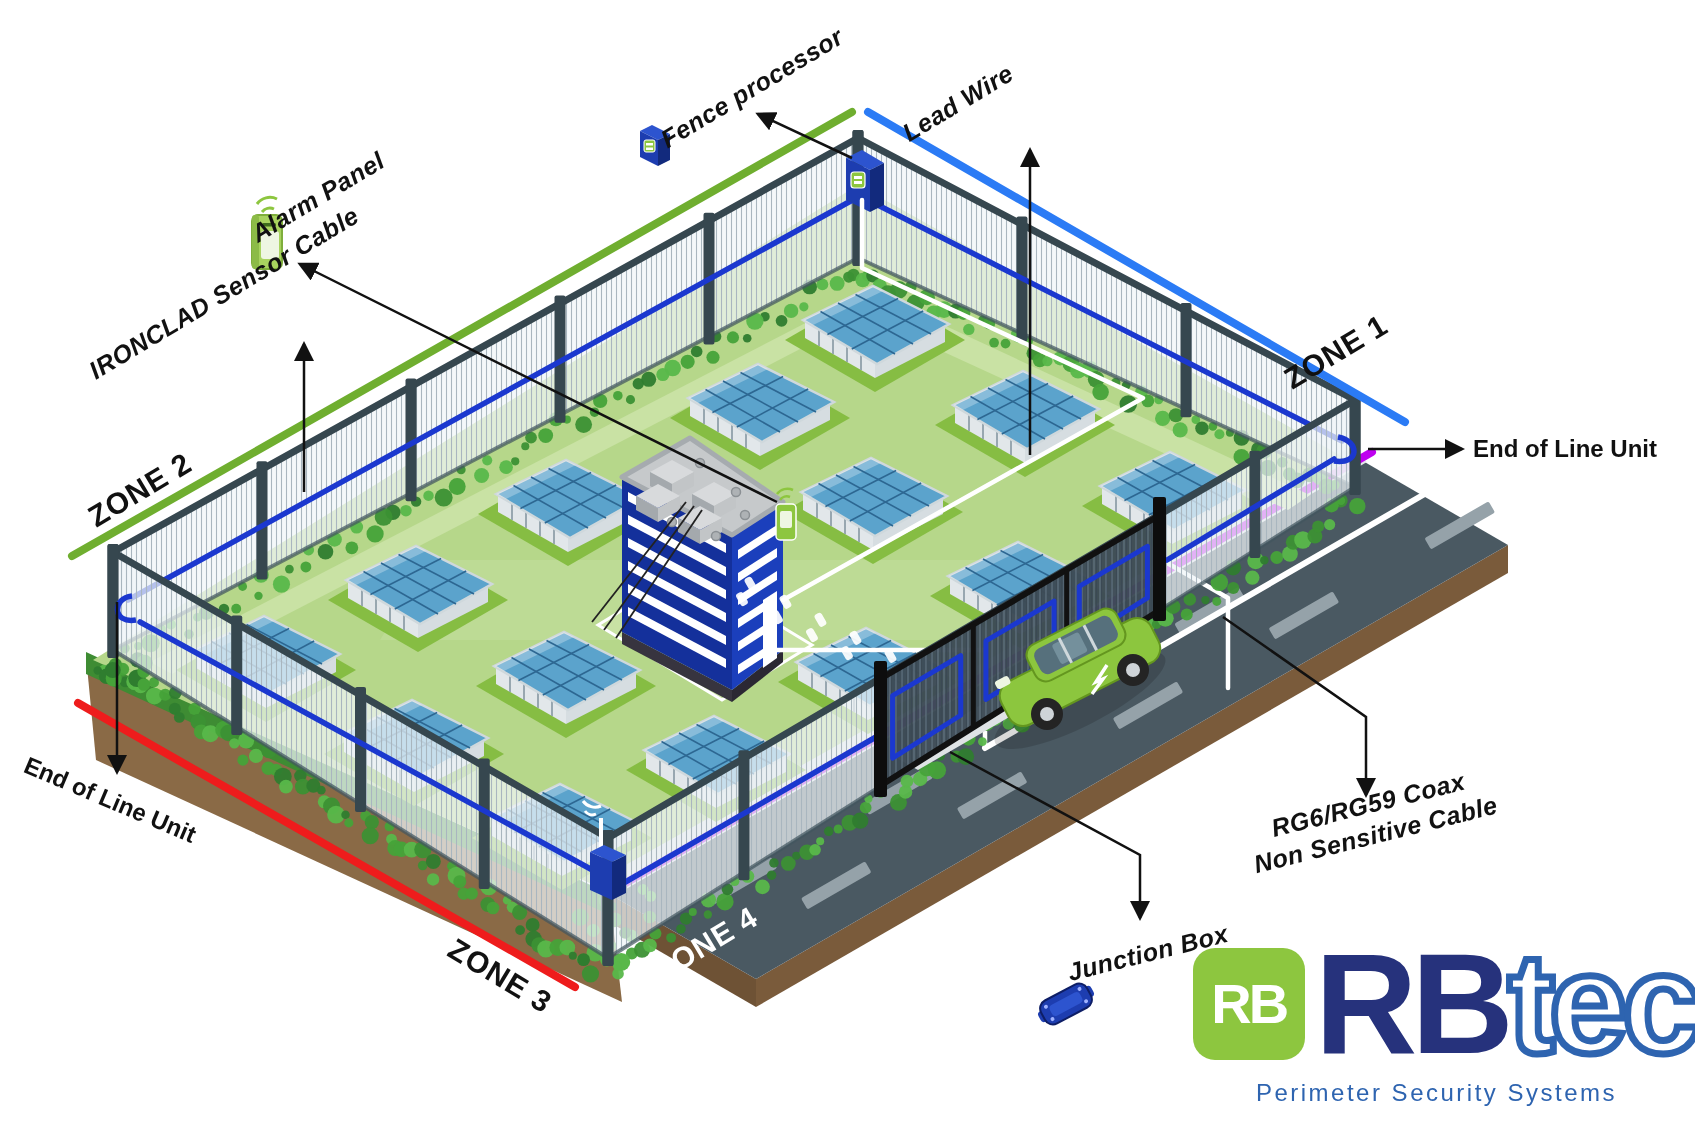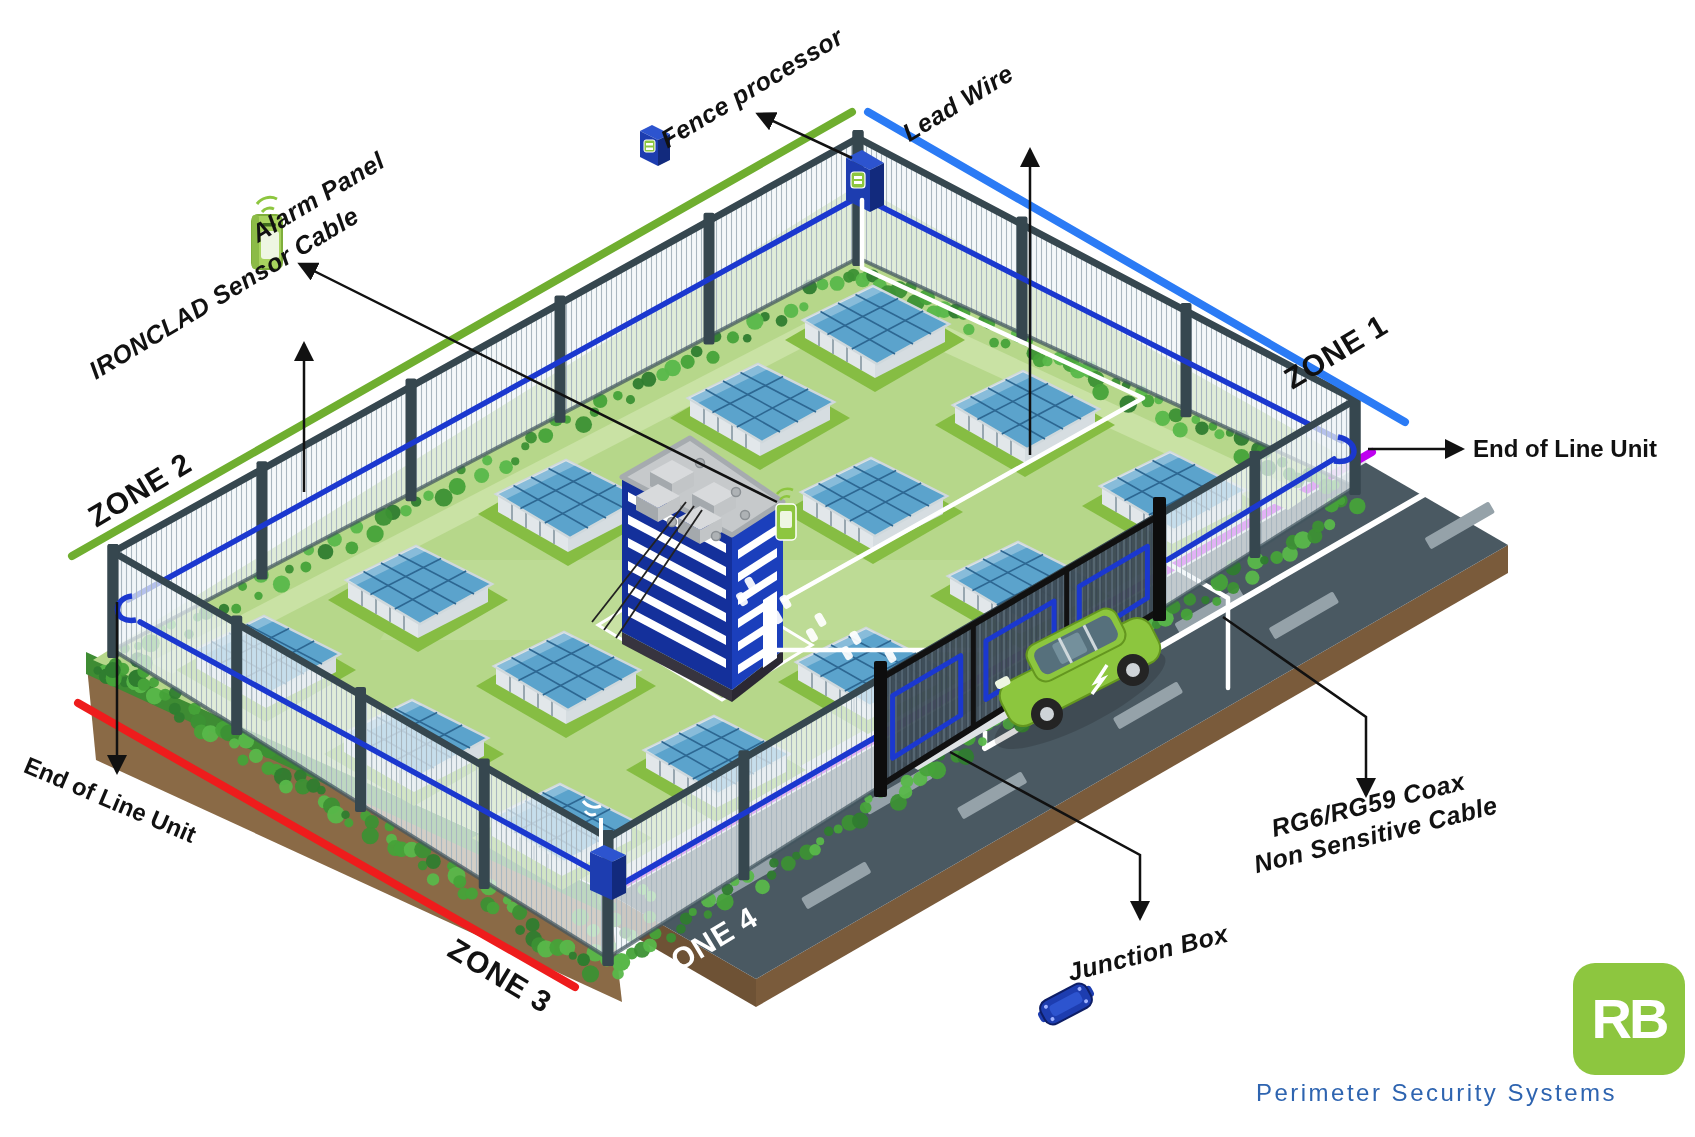--- a/index.html
+++ b/index.html
@@ -808,16 +808,17 @@
   <div class="label callout" style="--x:1148px;--y:953px;--r:-14deg">Junction Box</div>
 
   <div class="label zonelabel" style="--x:1336px;--y:352px;--r:-31deg">ZONE 1</div>
   <div class="label zonelabel" style="--x:140px;--y:490px;--r:-31deg">ZONE 2</div>
   <div class="label zonelabel" style="--x:500px;--y:976px;--r:31deg">ZONE 3</div>
   <div class="label zonelabel zone4" style="--x:706px;--y:944px;--r:-31deg">ZONE 4</div>
 
   <div class="logo">
     <div class="logo-row">
       <div class="logo-mark">RB</div>
+      <div class="logo-word"><span class="logo-rb">RB</span><span class="logo-tec">tec</span></div>
     </div>
     <div class="logo-tagline">Perimeter Security Systems</div>
   </div>
 </div>
 
 </body></html>

